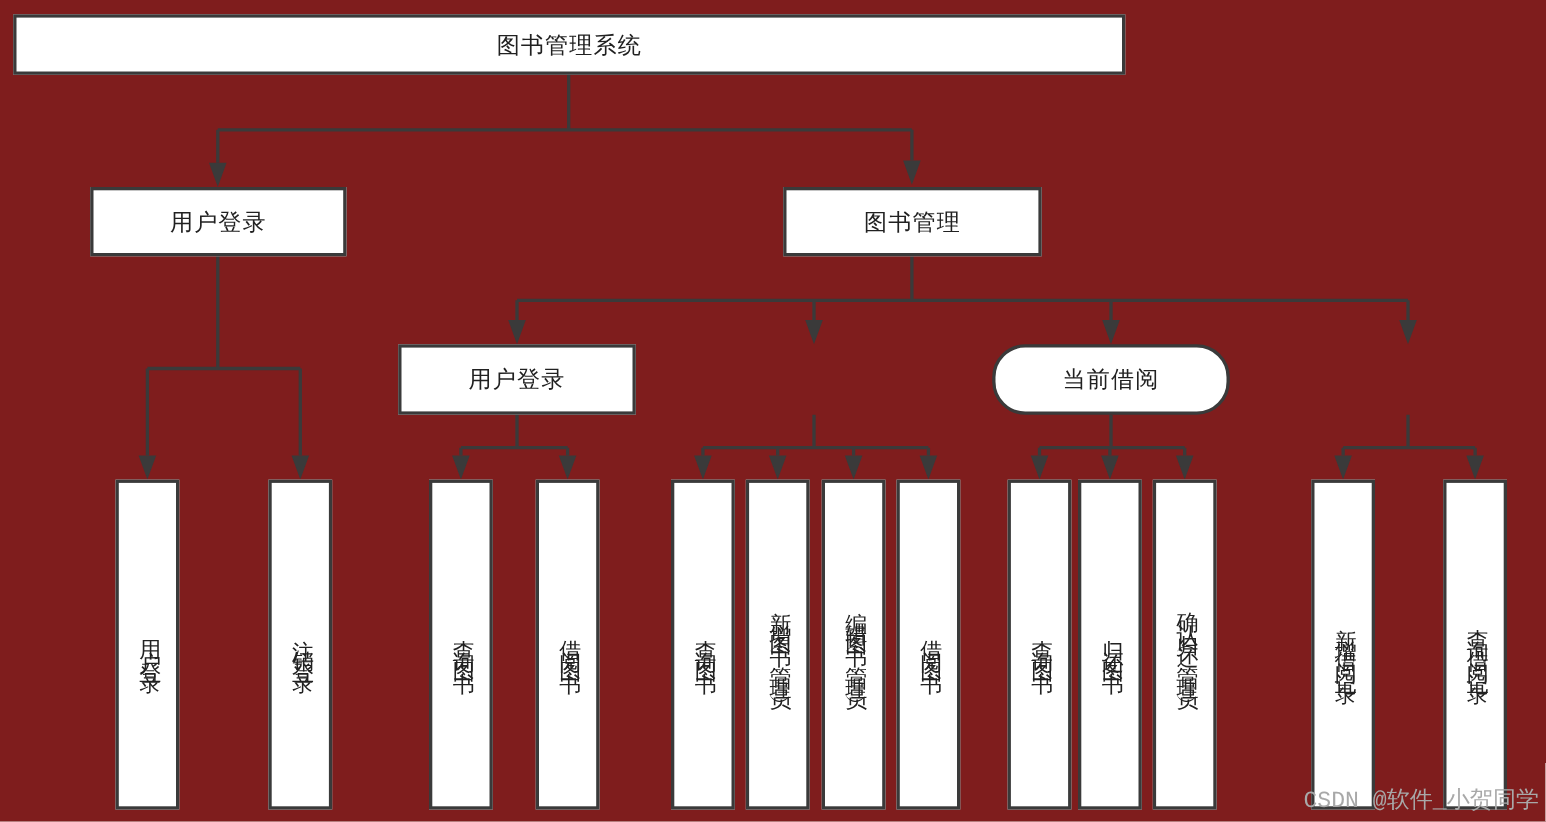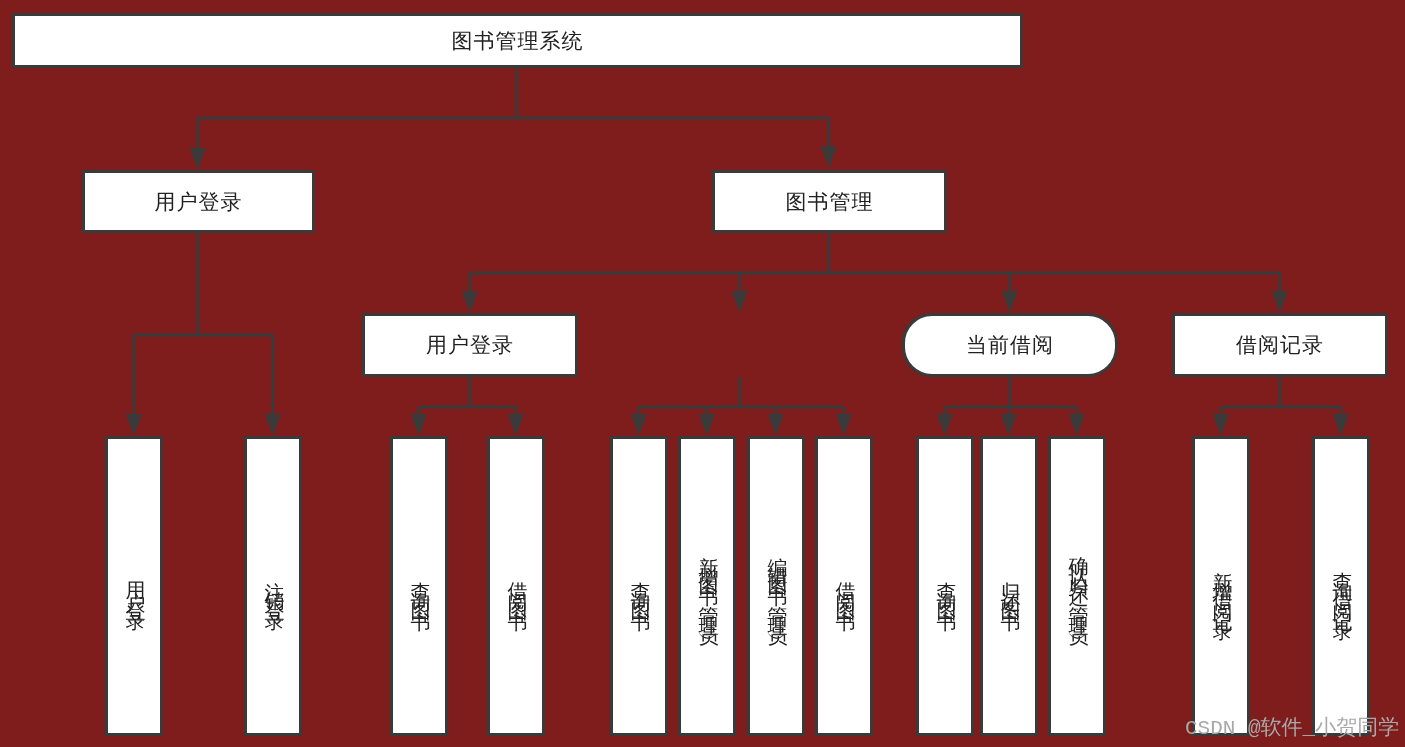--- a/index.html
+++ b/index.html
@@ -96,23 +96,20 @@
   <div class="node hnode" style="left:712px;top:170px;width:235px;height:63px;">
     <span>图书管理</span>
   </div>
 
   <div class="node hnode" style="left:362px;top:313px;width:216px;height:64px;">
     <span>用户登录</span>
   </div>
   <div class="node hnode" style="left:902px;top:313px;width:216px;height:64px;border-radius:30px;">
     <span>当前借阅</span>
   </div>
-  <div class="node hnode" style="left:1172px;top:313px;width:216px;height:64px;">
-    <span>借阅记录</span>
-  </div>
 
   <div class="node leaf" style="left:105px;">
     <span>用户登录</span>
   </div>
   <div class="node leaf" style="left:244px;">
     <span>注销登录</span>
   </div>
 
   <div class="node leaf" style="left:390px;">
     <span>查询图书</span>

